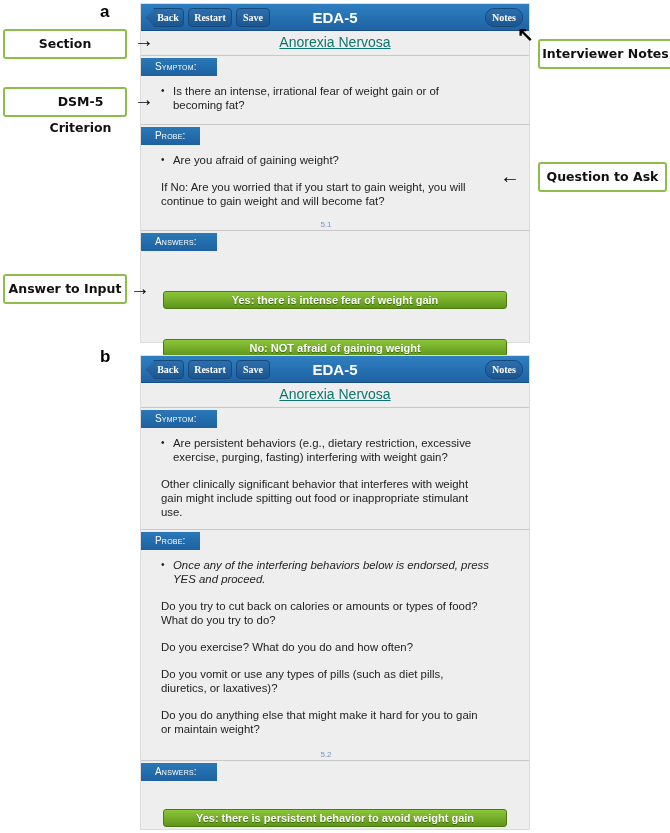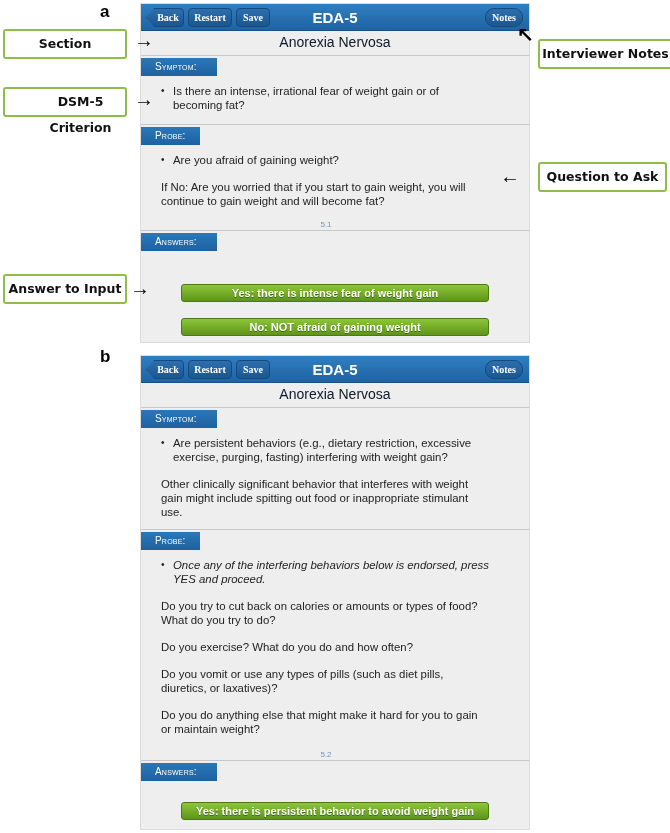--- a/index.html
+++ b/index.html
@@ -14,36 +14,36 @@
   .tb-btn { position: absolute; top: 4px; height: 19px; border: 1px solid #164a7d; border-radius: 4px;
             background: linear-gradient(#2c6fae, #1b5690); color: #fff; font-family: "Liberation Serif", serif;
             font-weight: bold; font-size: 10px; line-height: 17px; text-align: center; cursor: pointer; }
   .tb-back { left: 5px; width: 38px; padding-left: 6px; clip-path: polygon(8px 0, 100% 0, 100% 100%, 8px 100%, 0 50%); border-radius: 0 4px 4px 0; }
   .tb-restart { left: 47px; width: 44px; }
   .tb-save { left: 95px; width: 34px; }
   .tb-notes { right: 6px; width: 38px; border-radius: 9px; }
   .tb-title { position: absolute; left: 0; right: 0; top: 0; text-align: center; line-height: 27px;
               color: #fff; font-weight: bold; font-size: 15px; pointer-events: none; }
 
-  .section-title { text-align: center; color: #0f172a; font-size: 14px; line-height: 22px; height: 24px; }
+  .section-title { text-align: center; color: #0f766e; font-size: 14px; line-height: 22px; height: 24px; text-decoration: underline; }
 
   .hdr-line { border-top: 1px solid #c8c8c8; }
   .sec-hdr { display: inline-block; height: 18px; background: linear-gradient(#2a78b8, #1e61a0);
              color: #fff; font-size: 10px; line-height: 18px; padding: 0 14px; font-variant: small-caps; letter-spacing: 0.2px; }
   .sec-hdr.wide { width: 76px; }
 
   .body-text { font-size: 11.4px; line-height: 14px; color: #222; padding: 8px 40px 10px 20px; }
   .bullet { display: flex; }
   .bullet .dot { width: 12px; flex: none; font-size: 10px; line-height: 14px; }
   .para { margin-top: 13px; }
   .italic { font-style: italic; }
 
   .ver { text-align: center; color: #6f95c0; font-size: 8px; padding-right: 18px; line-height: 10px; }
 
-  .ans-btn { display: block; margin: 5px auto; width: 308px; height: 18px; border: 1px solid #4c7a10; border-radius: 3px;
+  .ans-btn { display: block; margin: 12px auto; width: 344px; height: 18px; border: 1px solid #4c7a10; border-radius: 3px;
              background: linear-gradient(#8cc63a, #5e9419); color: #fff; font-weight: bold; font-size: 11px;
              line-height: 16px; text-align: center; text-shadow: 0 1px 0 #3d6a0c; cursor: pointer; }
 
   .callout { position: absolute; height: 30px; border: 2px solid #8fbd4a; border-radius: 3px; background: #fff;
              font-family: "DejaVu Sans", sans-serif; font-weight: bold; font-size: 12.5px; color: #111;
              text-align: center; line-height: 26px; }
   .arrow { position: absolute; font-size: 20px; line-height: 20px; color: #000; font-weight: bold; }
 </style>
 </head>
 <body>

